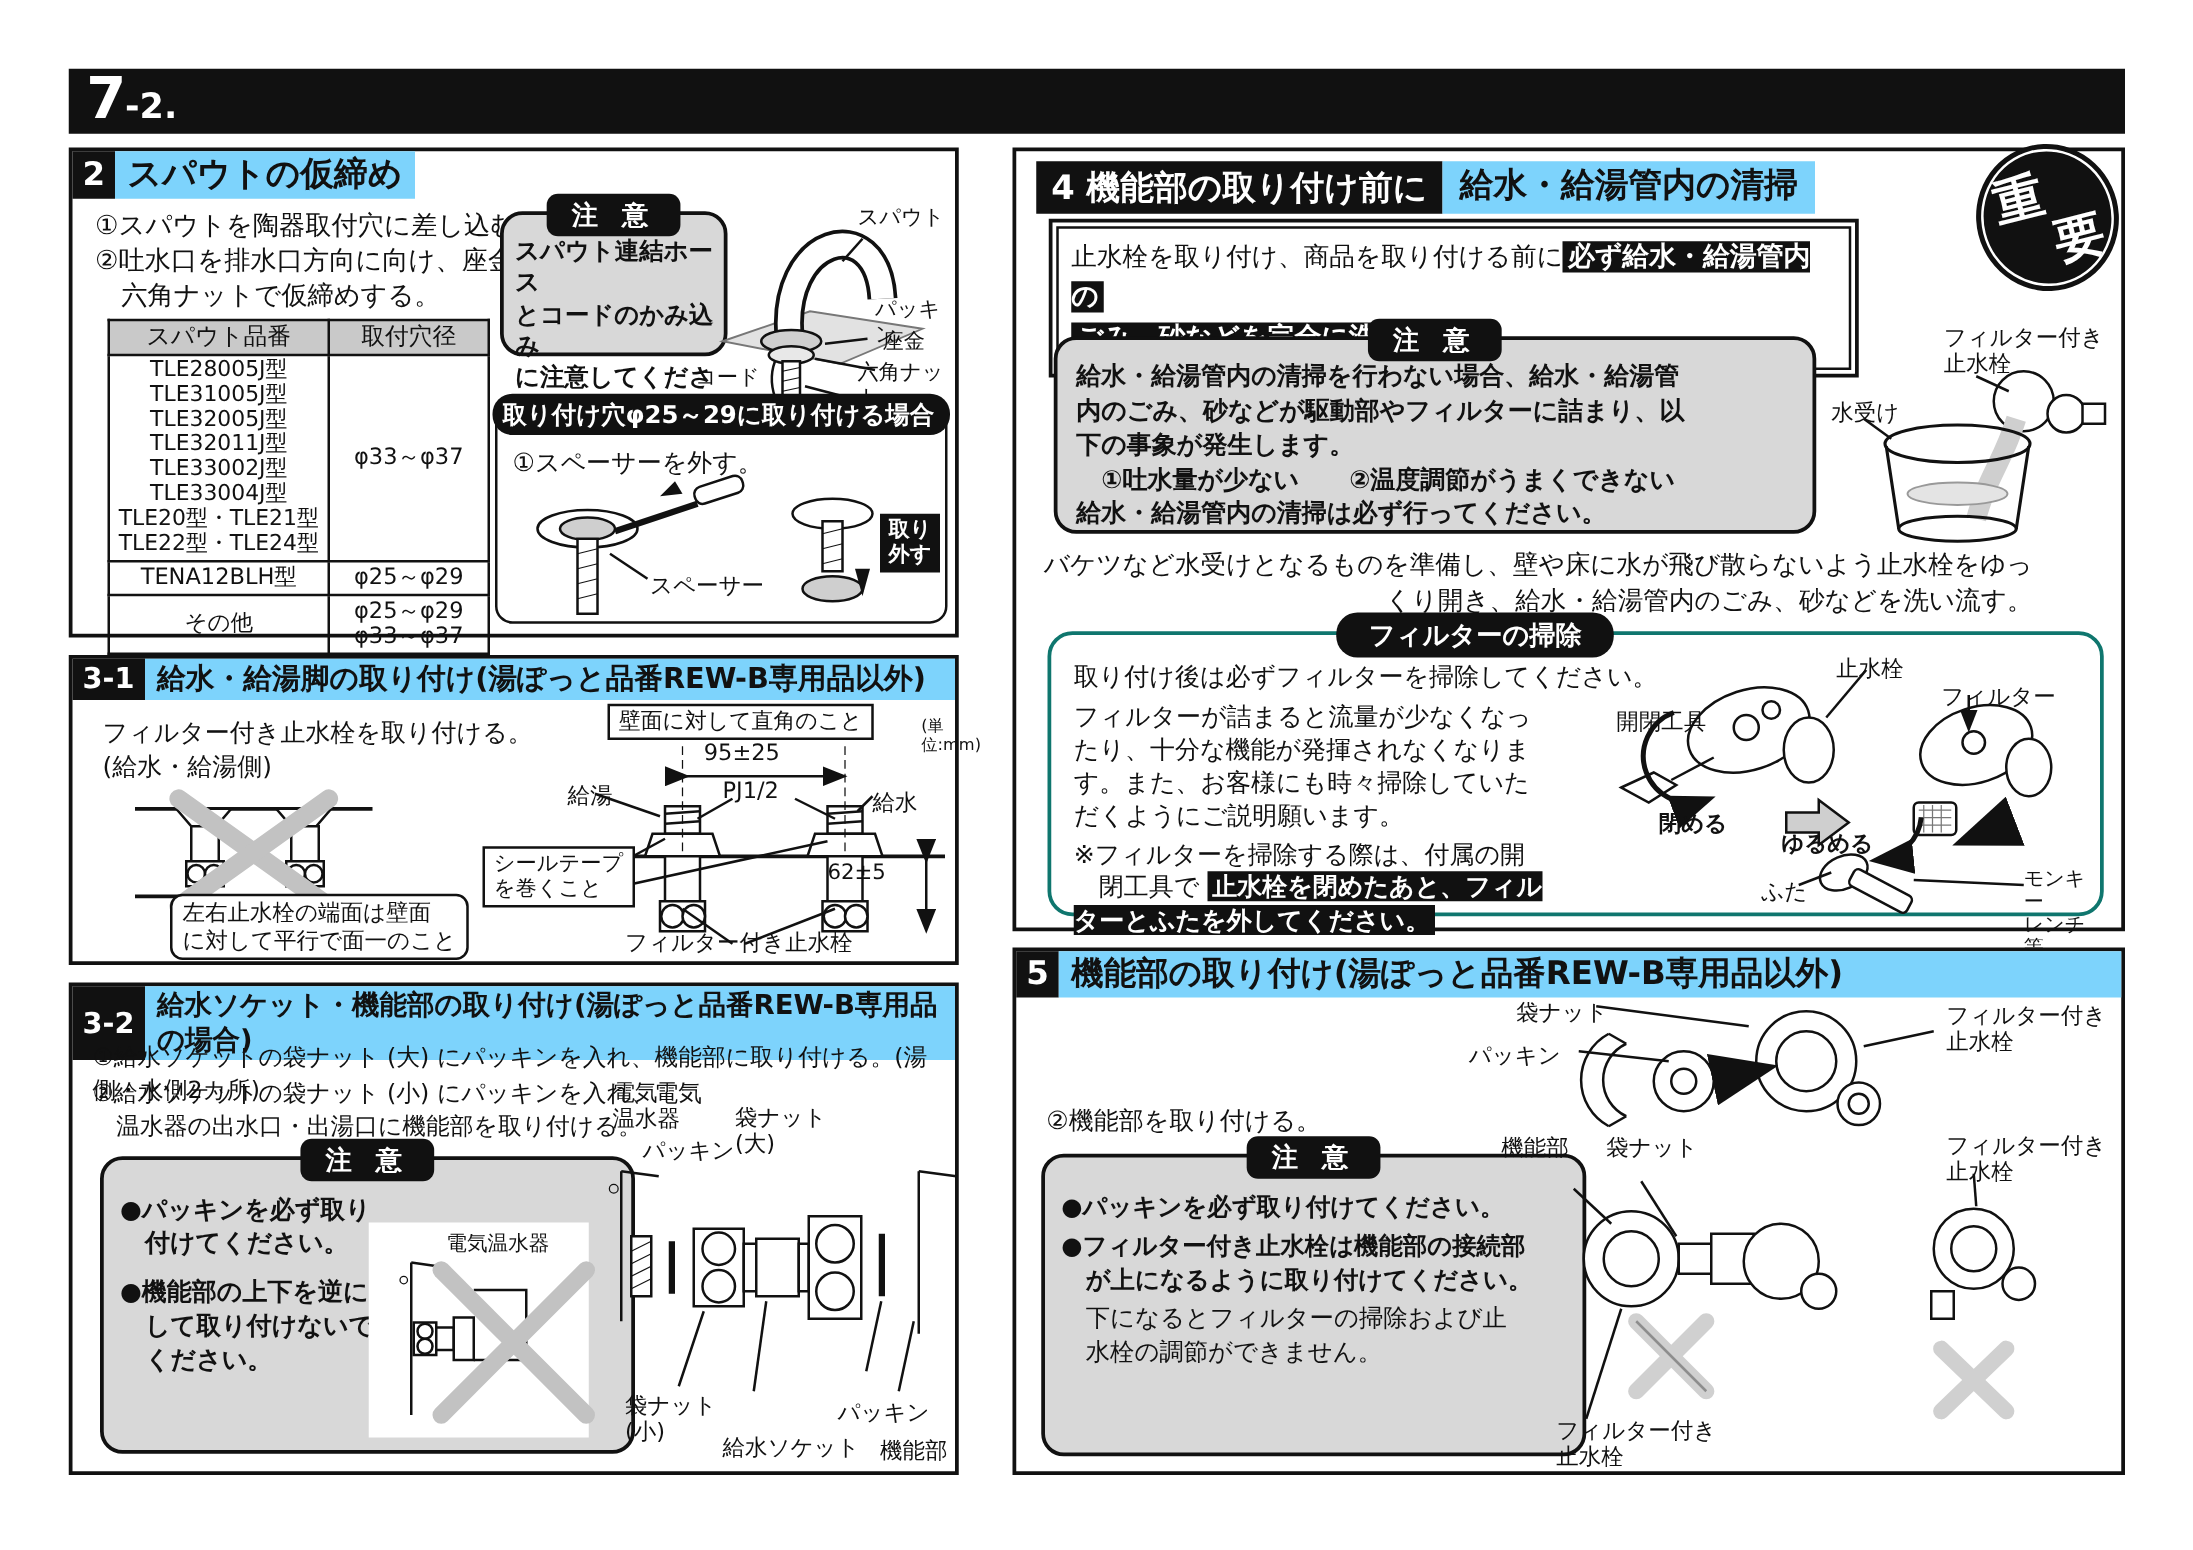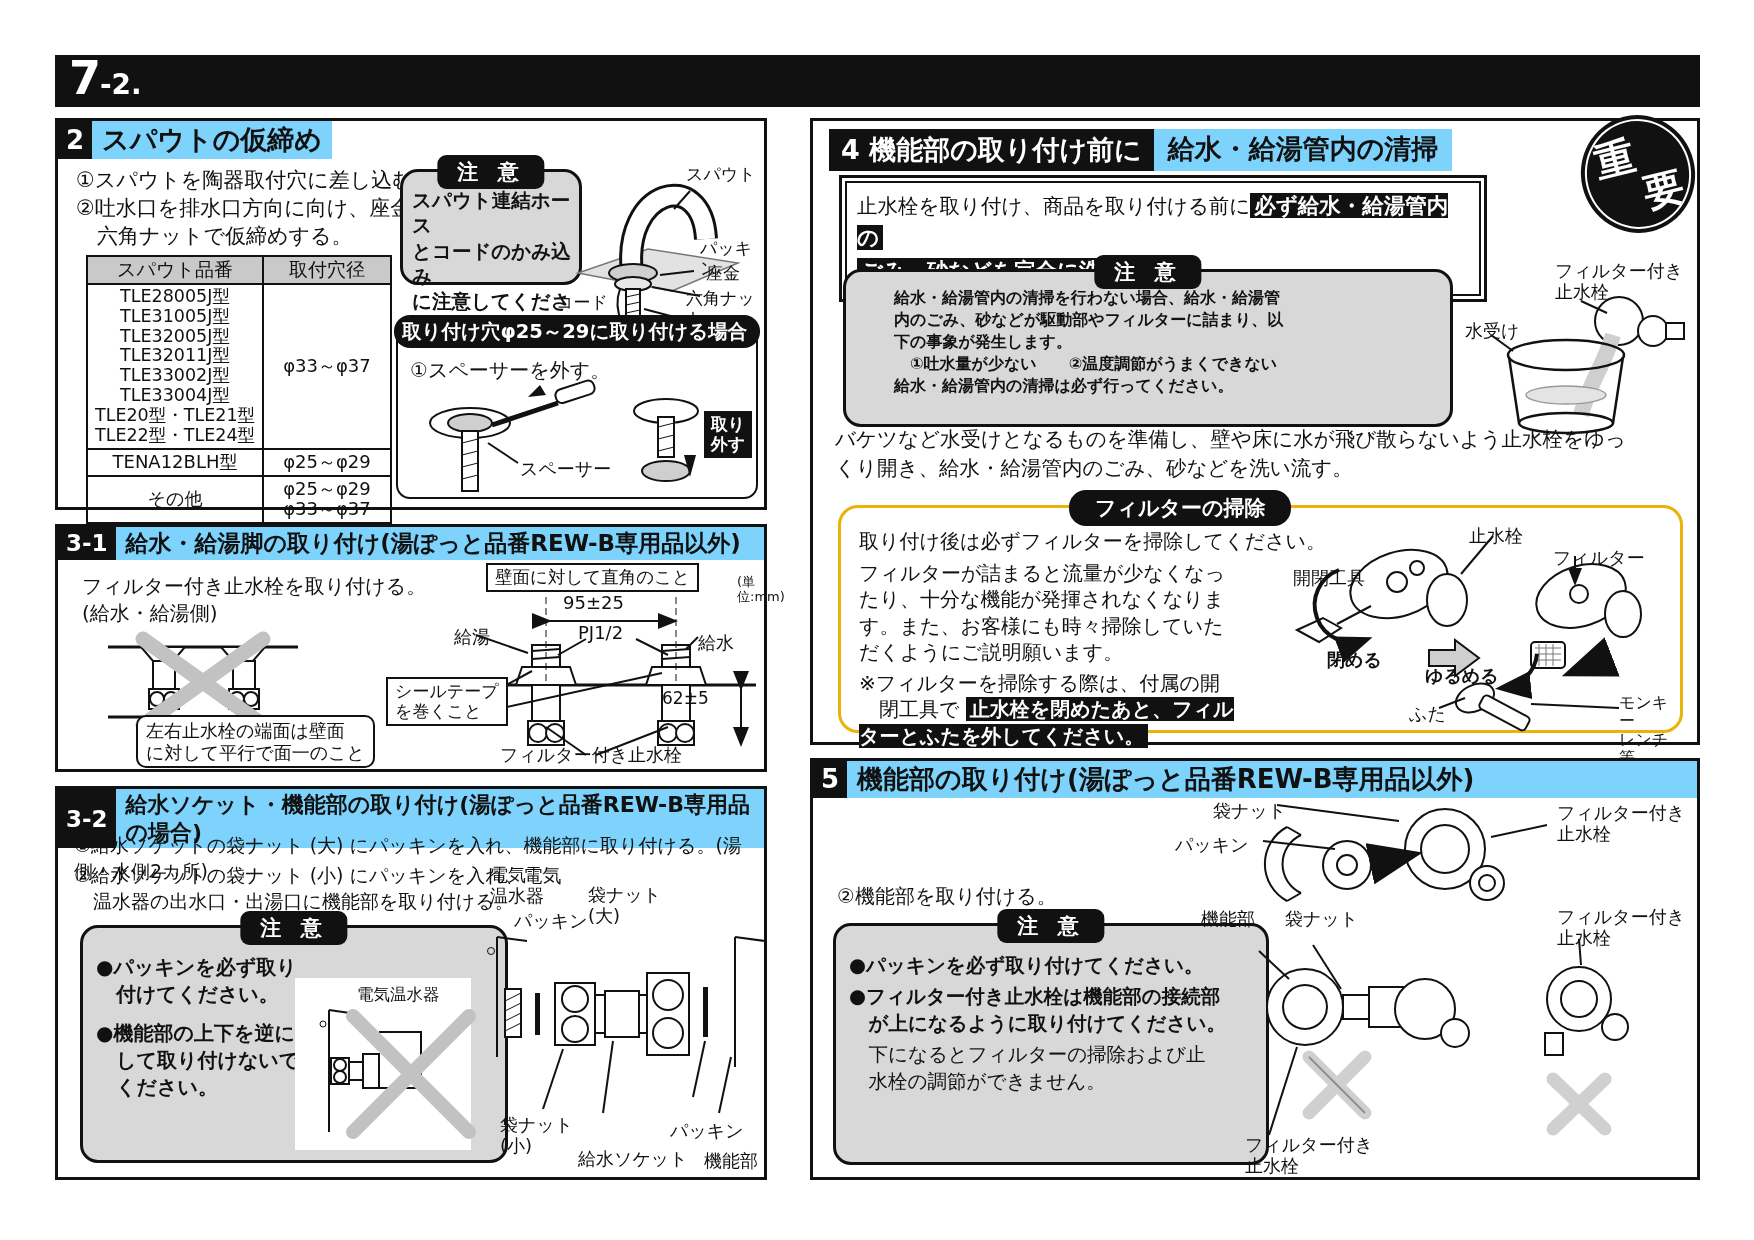--- a/index.html
+++ b/index.html
@@ -306,21 +306,21 @@
 
     <div class="abs" style="left:26px; top:54px; width:648px; border:3px solid #111; padding:3px;">
       <div style="border:2px solid #111; padding:7px 10px; line-height:1.5;">
         <span style="font-size:20.5px;">止水栓を取り付け、商品を取り付ける前に</span><span class="hl" style="font-size:21.5px;">必ず給水・給湯管内の</span><br>
         <span class="hl" style="font-size:21.5px;">ごみ、砂などを完全に洗い流す。</span>
       </div>
     </div>
 
     <div class="caution-wrap" style="left:30px; top:148px; width:610px; height:158px;">
       <div class="caution-pill">注 意</div>
-      <div class="ml" style="padding:15px 12px 0 15px; font-weight:700; font-size:16px; line-height:1.38;margin-left:33px;">給水・給湯管内の清掃を行わない場合、給水・給湯管
+      <div class="ml" style="padding:15px 12px 0 15px; font-weight:700; font-size:20px; line-height:1.38;">給水・給湯管内の清掃を行わない場合、給水・給湯管
 内のごみ、砂などが駆動部やフィルターに詰まり、以
 下の事象が発生します。
 　①吐水量が少ない　　②温度調節がうまくできない
 給水・給湯管内の清掃は必ず行ってください。</div>
     </div>
 
     <span class="lbl" style="left:742px; top:140px;">フィルター付き
 止水栓</span>
     <span class="lbl" style="left:652px; top:200px;">水受け</span>
     <svg style="left:648px; top:152px;" width="235" height="160" viewBox="0 0 235 160">
@@ -331,24 +331,24 @@
       </g>
       <path d="M 152 62 C 142 95, 128 110, 120 142" stroke="#cfcfcf" stroke-width="16" fill="none"></path>
       <ellipse cx="105" cy="82" rx="58" ry="15" fill="none" stroke="#111" stroke-width="2.5"></ellipse>
       <path d="M 48 84 L 58 150 M 162 84 L 152 150" stroke="#111" stroke-width="2.5"></path>
       <ellipse cx="105" cy="150" rx="47" ry="10" fill="none" stroke="#111" stroke-width="2.5"></ellipse>
       <ellipse cx="105" cy="122" rx="40" ry="9" fill="#e4e4e4" stroke="#999" stroke-width="1.5"></ellipse>
       <line x1="30" y1="62" x2="52" y2="78" stroke="#111" stroke-width="2"></line>
       <line x1="120" y1="28" x2="146" y2="40" stroke="#111" stroke-width="2"></line>
     </svg>
 
-    <div class="abs ml" style="left:22px; top:304px; font-size:20.5px; line-height:1.4;">バケツなど水受けとなるものを準備し、壁や床に水が飛び散らないよう止水栓をゆっ
+    <div class="abs ml" style="left:22px; top:316px; font-size:20.5px; line-height:1.4;text-align:right;">バケツなど水受けとなるものを準備し、壁や床に水が飛び散らないよう止水栓をゆっ
 くり開き、給水・給湯管内のごみ、砂などを洗い流す。</div>
 
-    <div class="abs" style="left:25px; top:384px; width:845px; height:228px; border:3px solid #eab308; border-radius:20px;">
+    <div class="abs" style="left:25px; top:384px; width:845px; height:228px; border:3px solid #0f766e; border-radius:20px;">
       <div class="blackbar" style="position:absolute; top:-18px; left:228px; font-size:21px; padding:4px 26px; border-radius:17px; white-space:nowrap;">フィルターの掃除</div>
       <div class="abs" style="left:18px; top:20px; font-size:20px;">取り付け後は必ずフィルターを掃除してください。</div>
       <div class="abs ml" style="left:18px; top:52px; font-size:20px; line-height:1.32;">フィルターが詰まると流量が少なくなっ
 たり、十分な機能が発揮されなくなりま
 す。また、お客様にも時々掃除していた
 だくようにご説明願います。</div>
       <div class="abs" style="left:18px; top:162px; width:420px; font-size:20px; line-height:1.32;">
         <span class="ml">※フィルターを掃除する際は、付属の開
 　閉工具で </span><span class="hl ml">止水栓を閉めたあと、フィル
 ターとふたを外してください。</span>

